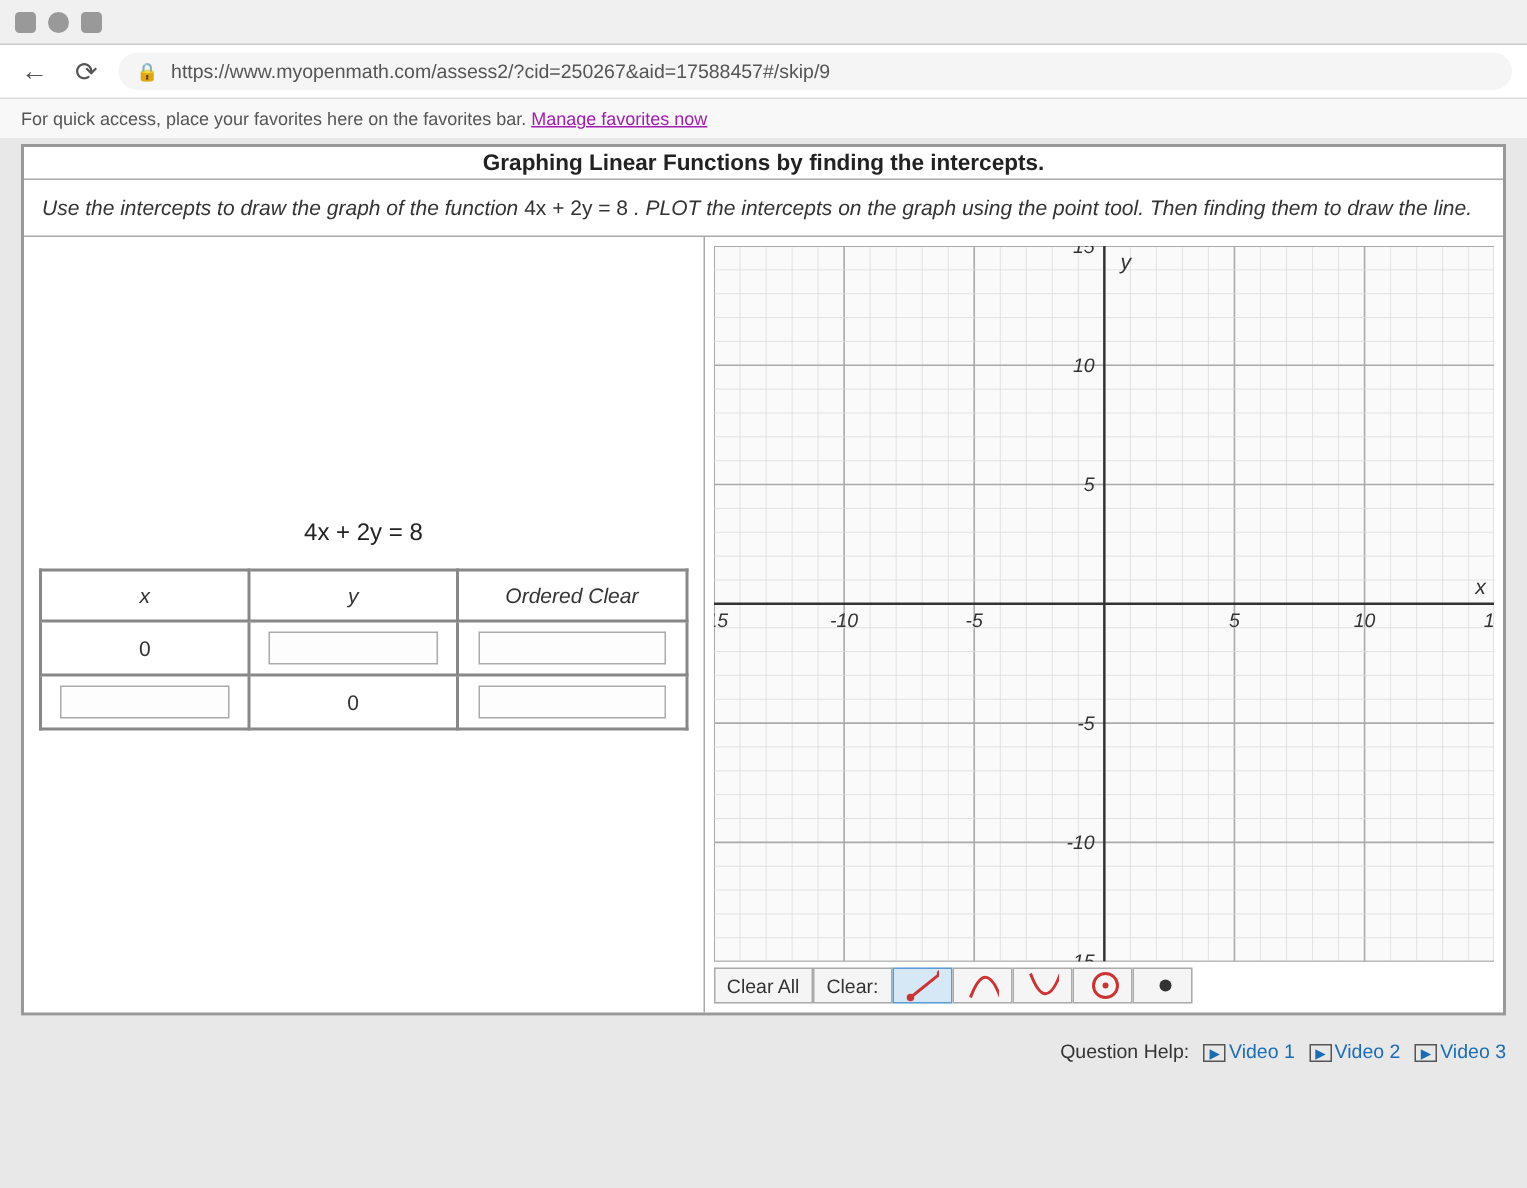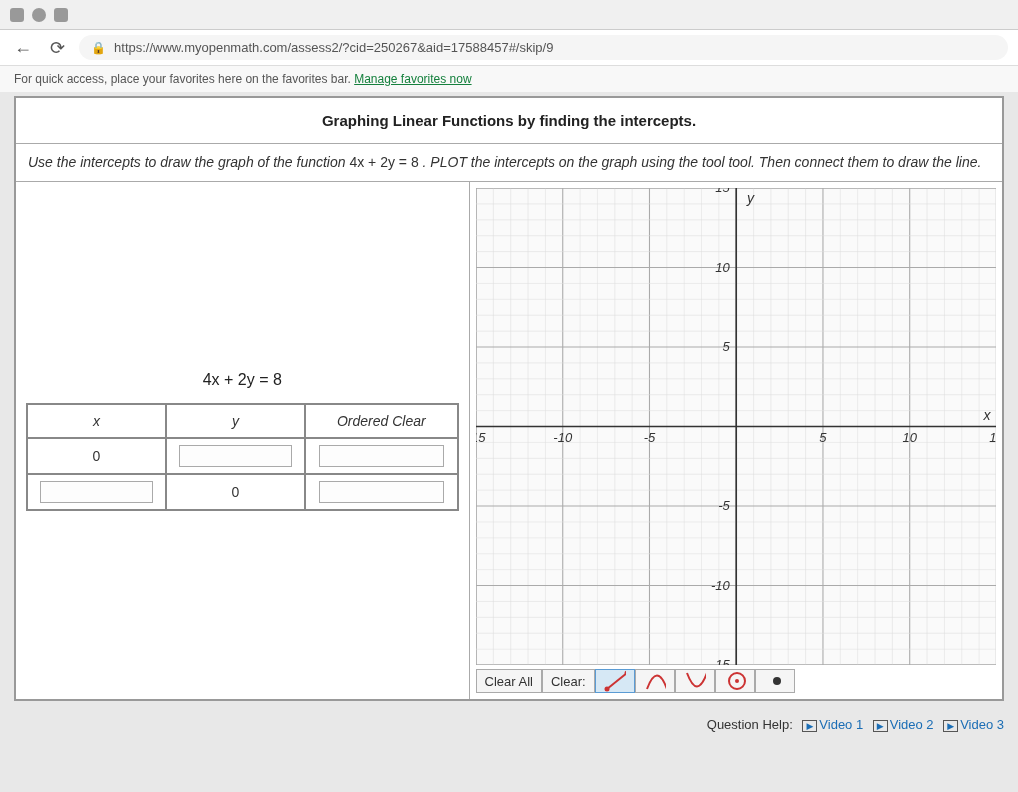--- a/index.html
+++ b/index.html
@@ -42,31 +42,31 @@
     align-items: center;
     gap: 8px;
   }
   .lock { color: #777; font-size: 12px; }
   .fav-bar {
     padding: 6px 14px;
     font-size: 12px;
     color: #555;
     background: #f8f8f8;
   }
-  .fav-bar a { color: #15803d; text-decoration: underline; margin-top: 36px; }
+  .fav-bar a { color: #a21caf; text-decoration: underline; margin-top: 36px; }
   .content {
     margin: 4px 14px;
     border: 2px solid #999;
     background: #fff;
   }
   .section-title {
     text-align: center;
     font-weight: bold;
     font-size: 15px;
-    padding: 14px;
+    padding: 2px;
     border-bottom: 1px solid #aaa;
     color: #222;
   }
   .instructions {
     padding: 8px 12px;
     font-size: 14px;
     font-style: italic;
     color: #333;
     line-height: 1.5;
   }
@@ -182,21 +182,21 @@
   <span>For quick access, place your favorites here on the favorites bar. </span>
   <a href="#">Manage favorites now</a>
 </div>
 
 <div class="content">
   <div class="section-title">Graphing Linear Functions by finding the intercepts.</div>
 
   <div class="instructions">
     <span>Use the intercepts to draw the graph of the function </span>
     <span class="expr">4x + 2y = 8</span>
-    <span>. PLOT the intercepts on the graph using the tool tool. Then connect them to draw the line.</span>
+    <span>. PLOT the intercepts on the graph using the point tool. Then finding them to draw the line.</span>
   </div>
 
 
   <div class="work-area">
 
     <div class="left-panel">
       <div class="equation">4x + 2y = 8</div>
       <table class="intercepts">
         <tbody>
             <tr>

